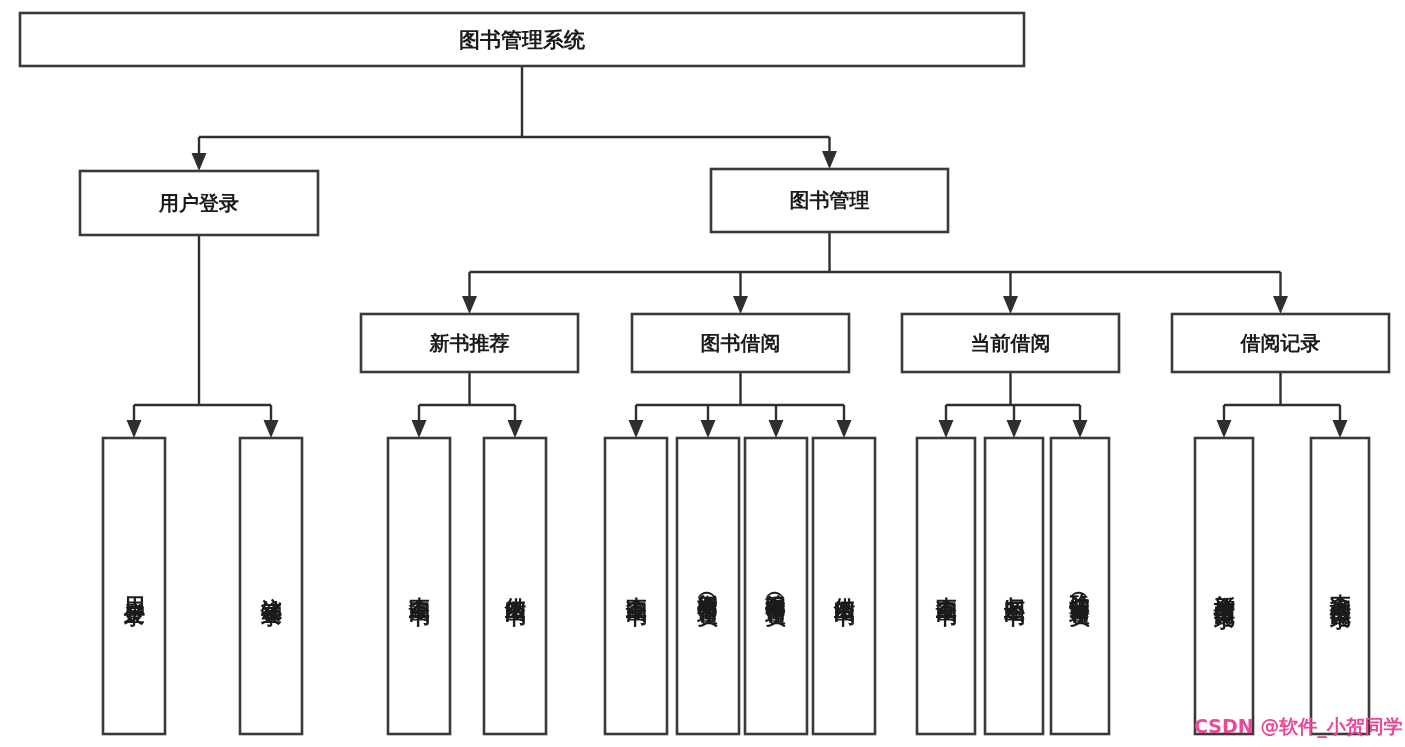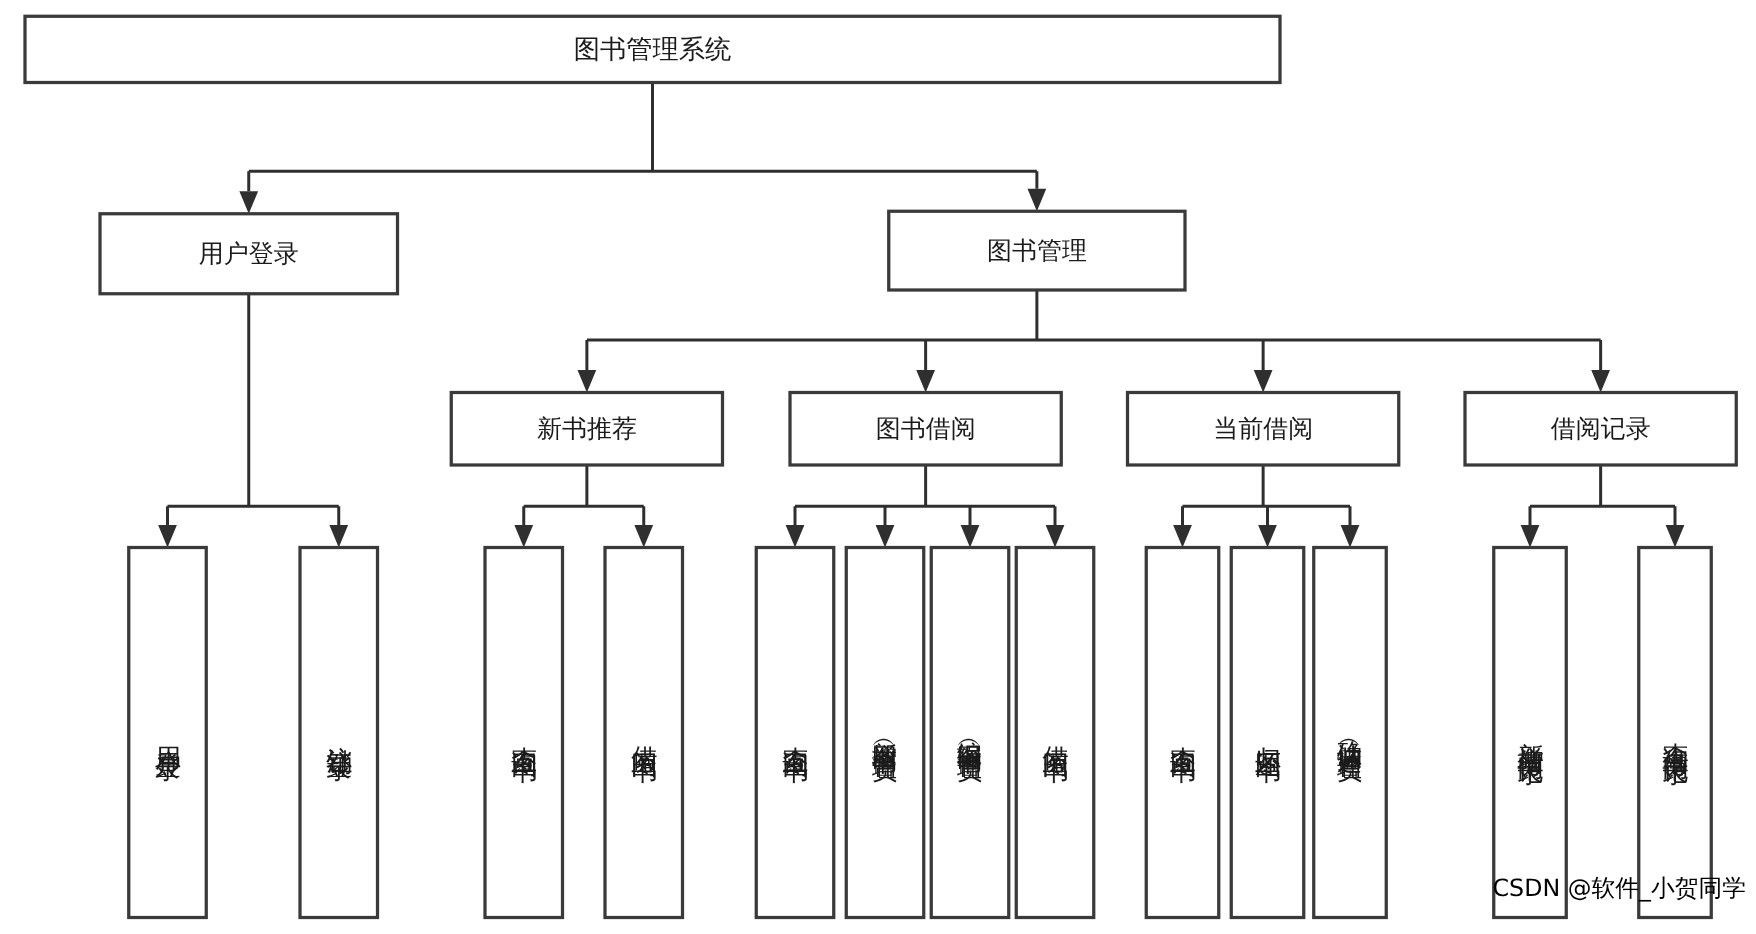--- a/index.html
+++ b/index.html
@@ -11,20 +11,21 @@
     width: 1405px;
     height: 747px;
     overflow: hidden;
     font-family: "DejaVu Sans", "Liberation Sans", sans-serif;
   }
   #diagram-root {
     position: relative;
     width: 1166px;
     height: 747px;
     background: #ffffff;
+    font-weight: bold;
   }
   svg#flow-svg {
     position: absolute;
     left: 0;
     top: 0;
     width: 1405px;
     height: 747px;
     display: block;
   }
   .node-box {
@@ -174,14 +175,14 @@
       <div class="leaf-vtext" style="left: 605px; top: 438px; width: 62px; height: 296px;">查询图书</div>
       <div class="leaf-vtext" style="left: 677px; top: 438px; width: 62px; height: 296px; font-size: 20px; letter-spacing: 2px;">新增图书（管理员）</div>
       <div class="leaf-vtext" style="left: 745px; top: 438px; width: 62px; height: 296px; font-size: 20px; letter-spacing: 2px;">编辑图书（管理员）</div>
       <div class="leaf-vtext" style="left: 813px; top: 438px; width: 62px; height: 296px;">借阅图书</div>
       <div class="leaf-vtext" style="left: 917px; top: 438px; width: 58px; height: 296px;">查询图书</div>
       <div class="leaf-vtext" style="left: 985px; top: 438px; width: 58px; height: 296px;">归还图书</div>
       <div class="leaf-vtext" style="left: 1051px; top: 438px; width: 58px; height: 296px; font-size: 20px; letter-spacing: 2px;">确认归还（管理员）</div>
       <div class="leaf-vtext" style="left: 1195px; top: 438px; width: 58px; height: 296px;">新增借阅记录</div>
       <div class="leaf-vtext" style="left: 1311px; top: 438px; width: 58px; height: 296px;">查询借阅记录</div>
     </div>
-  <div class="watermark" style="left: 1194px; top: 698px; color: #000000;">CSDN @软件_小贺同学</div>
+  <div class="watermark" style="left: 1194px; top: 714px; color: #ec4899;">CSDN @软件_小贺同学</div>
 </div>
 
 </body></html>

